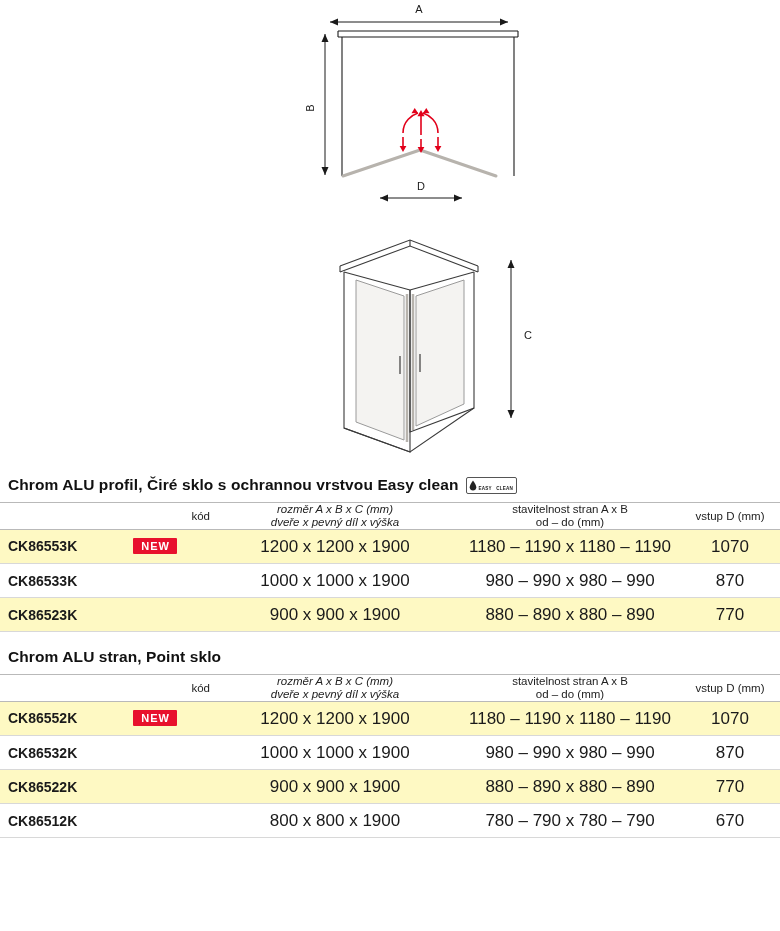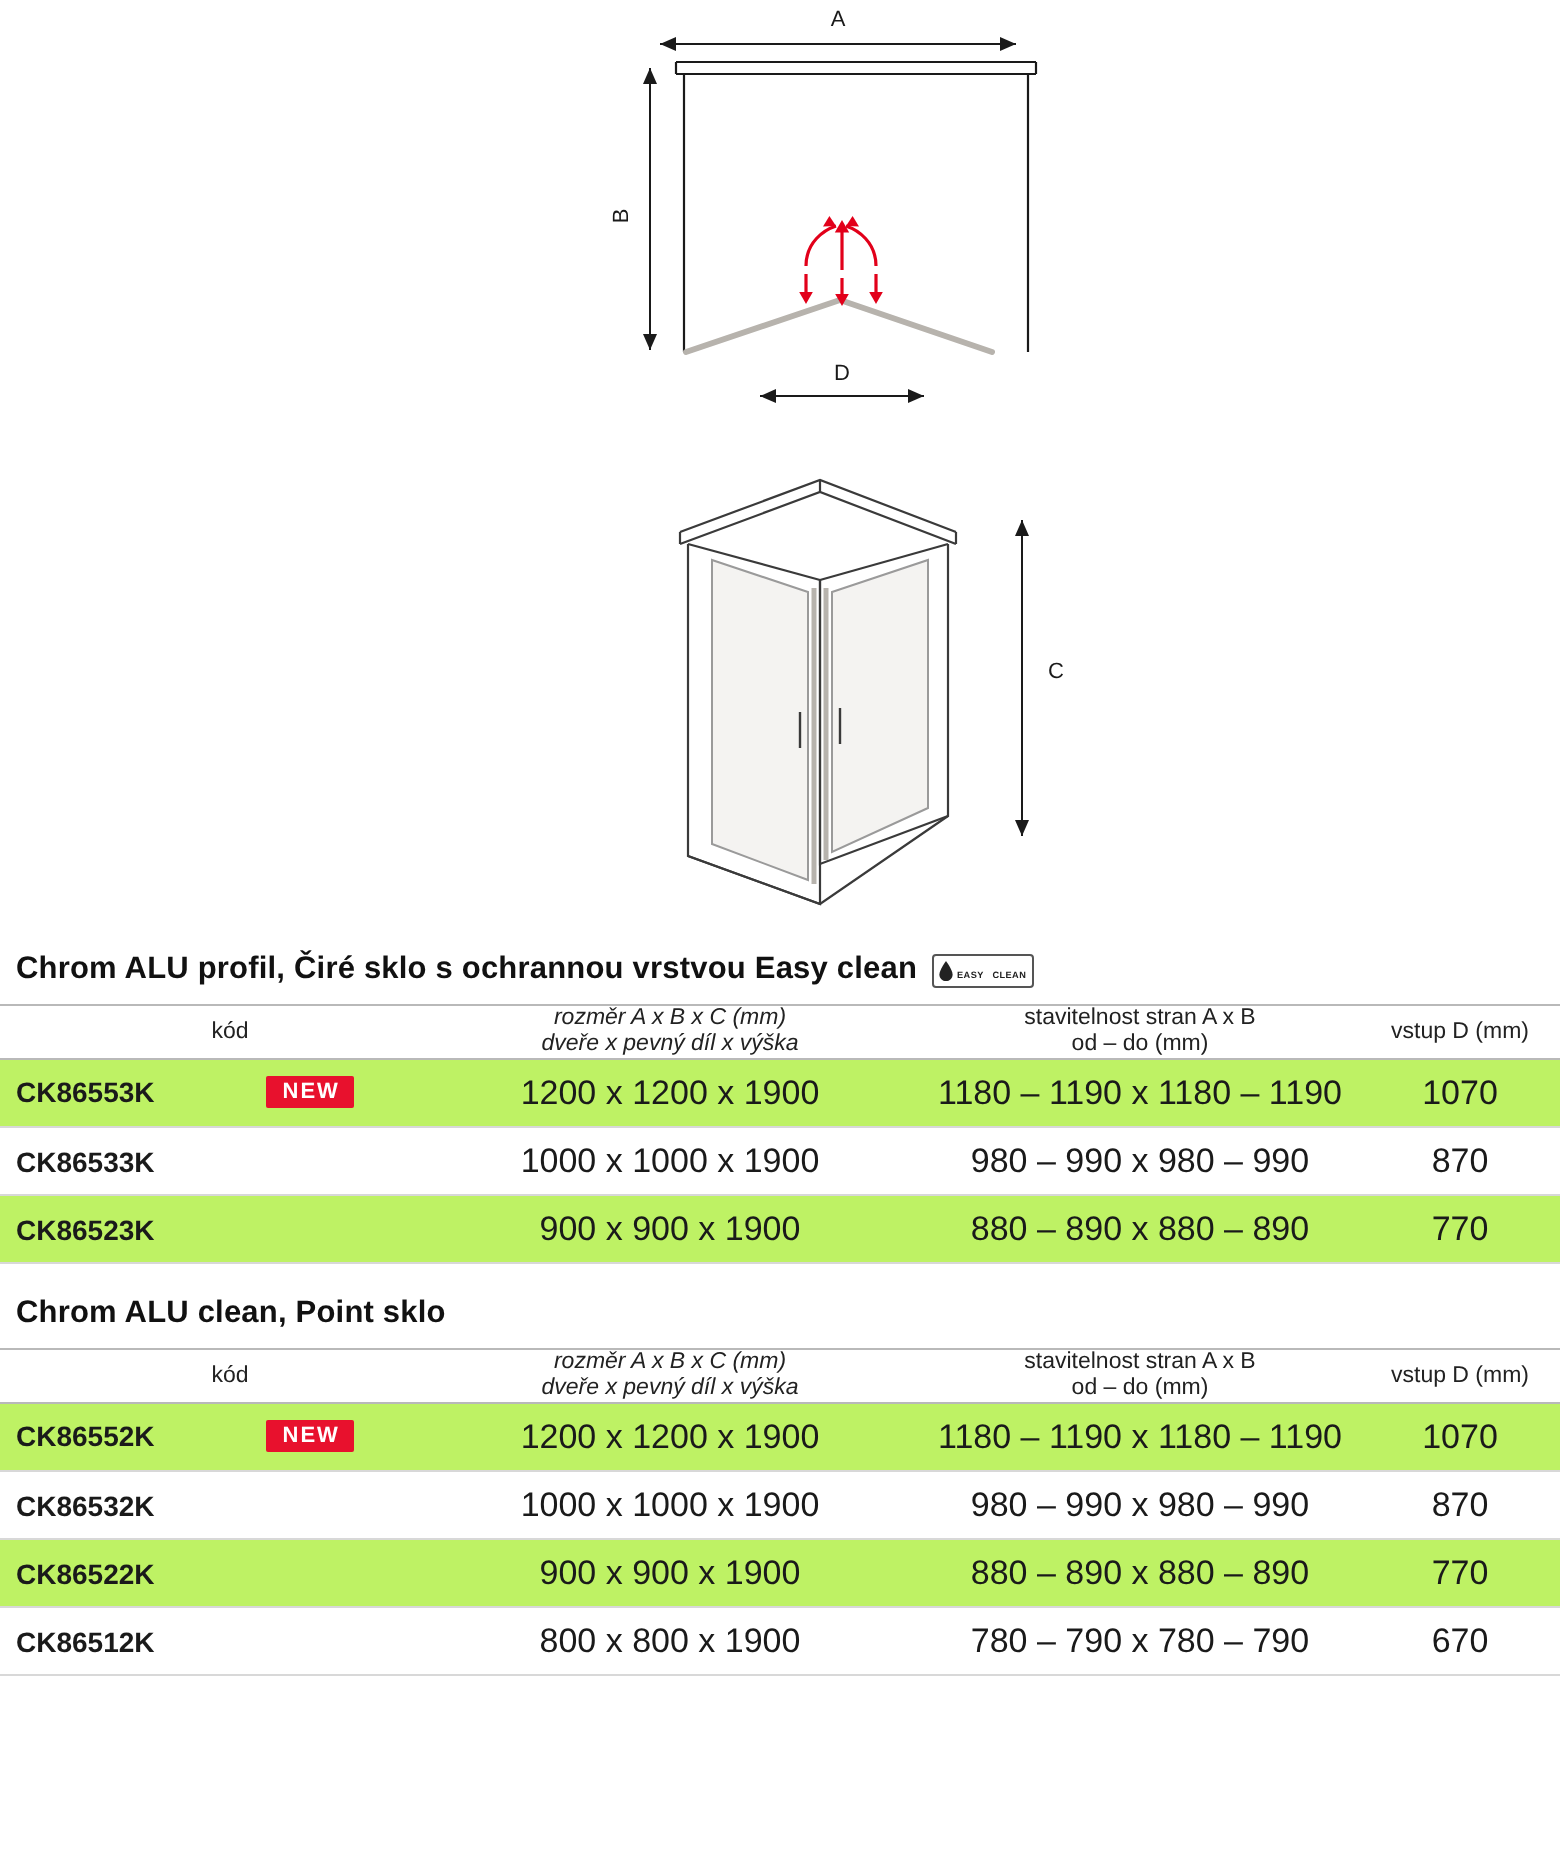--- a/index.html
+++ b/index.html
@@ -61,31 +61,31 @@
   .hdr-row td {
     font-size: 11.5px;
     color: #222;
     font-weight: normal;
     padding: 7px 4px 8px 4px;
     border-top: 1px solid #b9b9b9;
     border-bottom: 1px solid #b9b9b9;
     line-height: 13px;
     text-align: center;
   }
-  .hdr-row td.col-code { text-align: center; padding-left: 20px; }
+  .hdr-row td.col-code { text-align: right; padding-left: 20px; }
   .hdr-row td .sub { display: block; }
 
   .data-row td {
     border-bottom: 1px solid #d8d8d8;
     height: 34px;
     text-align: center;
     font-size: 17px;
     color: #1a1a1a;
   }
-  .data-row.alt td { background: #bef264; }
+  .data-row.alt td { background: #fef9c3; }
   .data-row td.col-code {
     text-align: left;
     padding-left: 8px;
     font-weight: bold;
     font-size: 14px;
     position: relative;
     white-space: nowrap;
   }
   .col-code { width: 210px; }
   .col-size { width: 250px; font-style: italic; }
@@ -266,21 +266,21 @@
           <td>900 x 900 x 1900</td>
           <td>880 – 890 x 880 – 890</td>
           <td>770</td>
         </tr>
       </tbody>
     </table>
   </div>
 
   <div class="section section2">
     <div class="section-title">
-      <span>Chrom ALU clean, Point sklo</span>
+      <span>Chrom ALU stran, Point sklo</span>
     </div>
 
     <table class="spec">
       <tbody>
         <tr class="hdr-row">
           <td class="col-code">kód</td>
           <td class="col-size">
             <span class="sub">rozměr A x B x C (mm)</span>
             <span class="sub">dveře x pevný díl x výška</span>
           </td>

